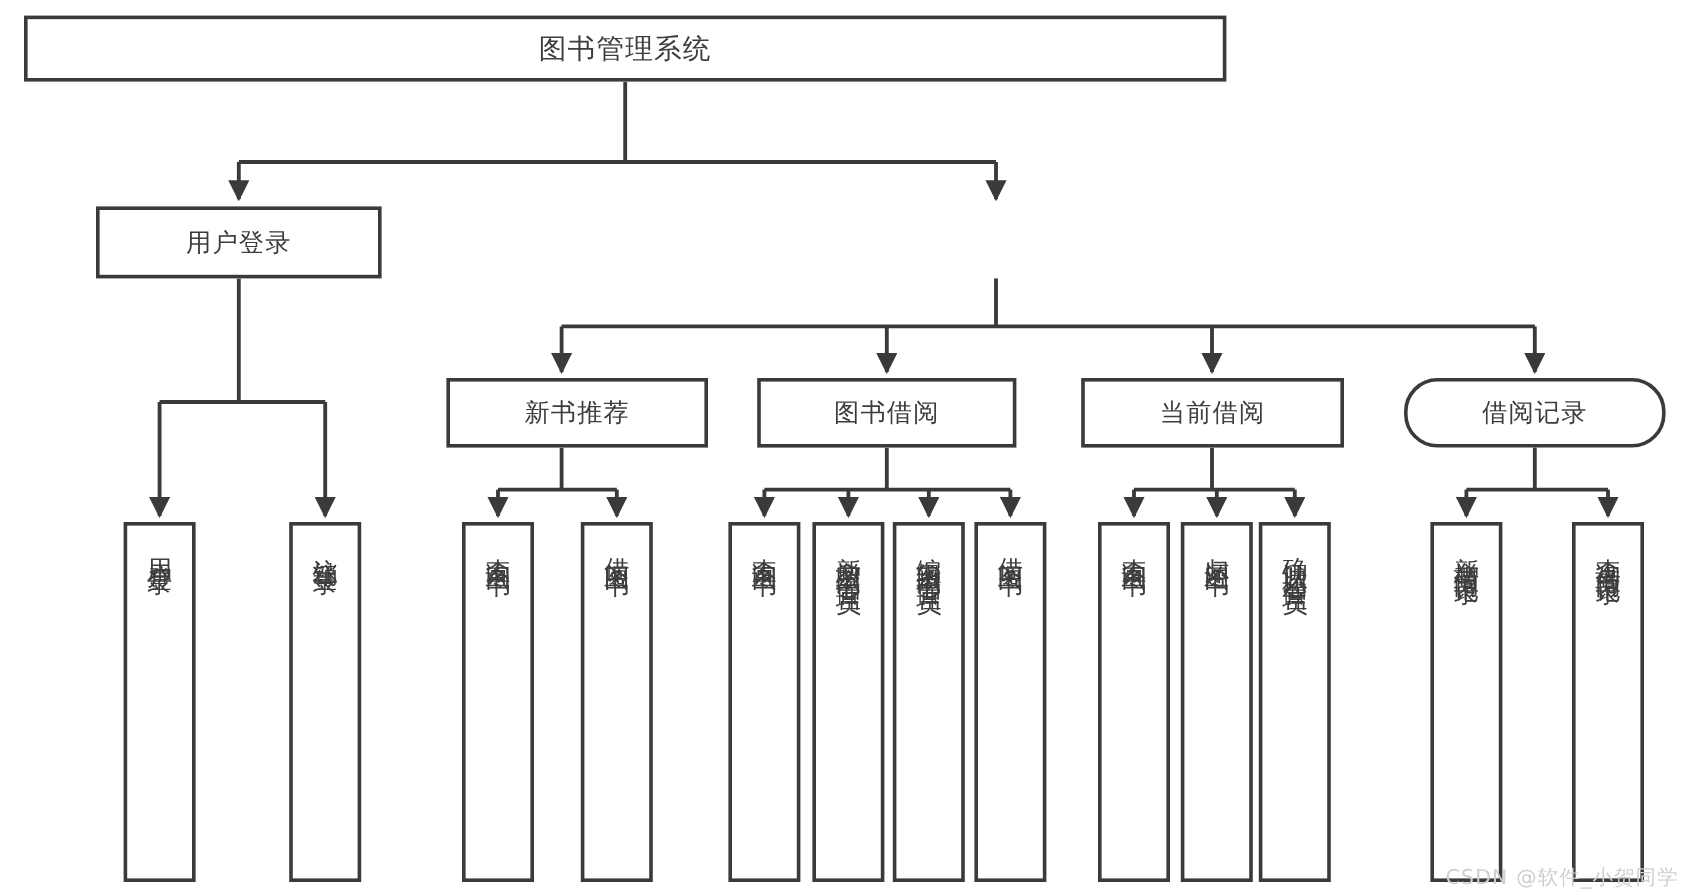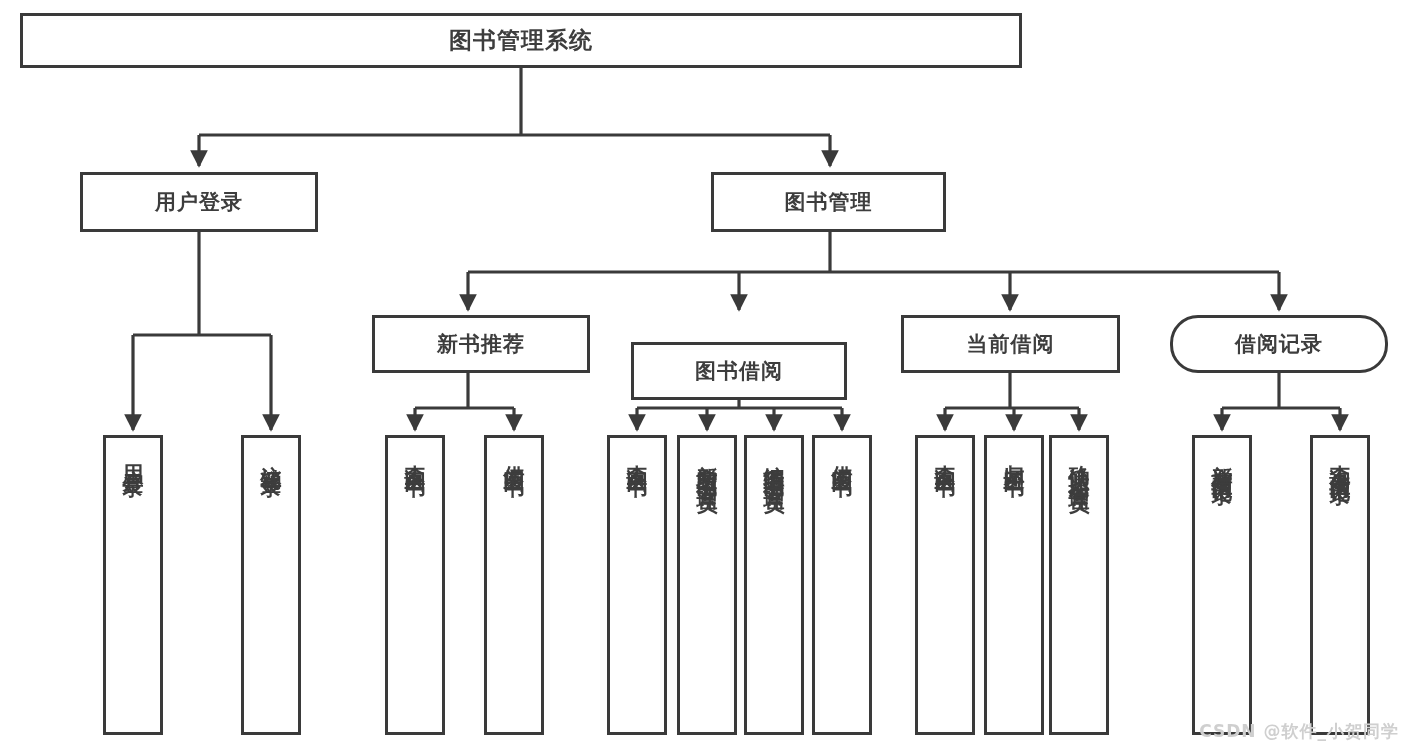--- a/index.html
+++ b/index.html
@@ -2,21 +2,21 @@
 <html><head>
 <meta charset="utf-8">
 <title>图书管理系统 功能结构图</title>
 <style>
   html,body{margin:0;padding:0;}
   body{
     width:1405px;height:747px;background:#ffffff;
     font-family:"DejaVu Sans","Liberation Sans",sans-serif;
     overflow:hidden;
   }
-  #diagram{position:relative;width:1405px;height:747px;font-weight:bold;}
+  #diagram{position:relative;width:1405px;height:747px;}
   svg.connectors{position:absolute;left:0;top:0;width:1405px;height:747px;pointer-events:none;}
   .node{
     position:absolute;box-sizing:border-box;
     background:#ffffff;border:3px solid #3a3a3a;
     display:flex;align-items:center;justify-content:center;
     color:#3d3d3d;
   }
   .node.lvl0{font-size:23px;letter-spacing:1px;}
   .node.lvl1{font-size:21px;letter-spacing:1px;}
   .node.lvl2{font-size:21px;letter-spacing:1px;}
@@ -87,28 +87,25 @@
     </g>
   </svg>
 
   <div class="node lvl0" style="left:20px;top:13px;width:1002px;height:55px;">
     <span>图书管理系统</span>
   </div>
 
   <div class="node lvl1" style="left:80px;top:172px;width:238px;height:60px;">
     <span>用户登录</span>
   </div>
-  <div class="node lvl1" style="left:711px;top:172px;width:235px;height:60px;">
-    <span>图书管理</span>
-  </div>
 
   <div class="node lvl2" style="left:360px;top:315px;width:218px;height:58px;margin-left:12px;">
     <span>新书推荐</span>
   </div>
-  <div class="node lvl2" style="left:631px;top:315px;width:216px;height:58px;margin-top:27px;">
+  <div class="node lvl2" style="left:631px;top:315px;width:216px;height:58px;">
     <span>图书借阅</span>
   </div>
   <div class="node lvl2" style="left:901px;top:315px;width:219px;height:58px;">
     <span>当前借阅</span>
   </div>
   <div class="node lvl2" style="left:1170px;top:315px;width:218px;height:58px;border-radius:28px;">
     <span>借阅记录</span>
   </div>
 
   <div class="node leaf" style="left:103px;top:435px;width:60px;height:300px;">

